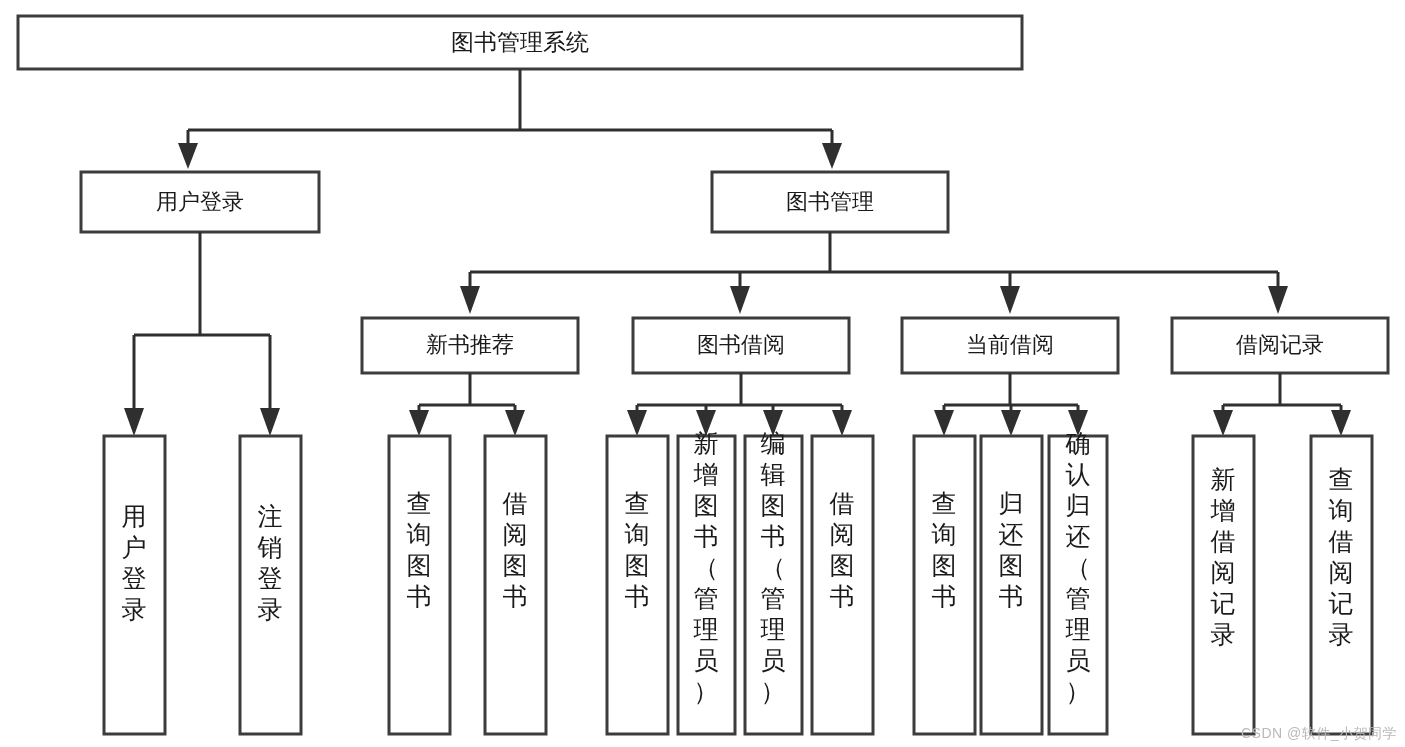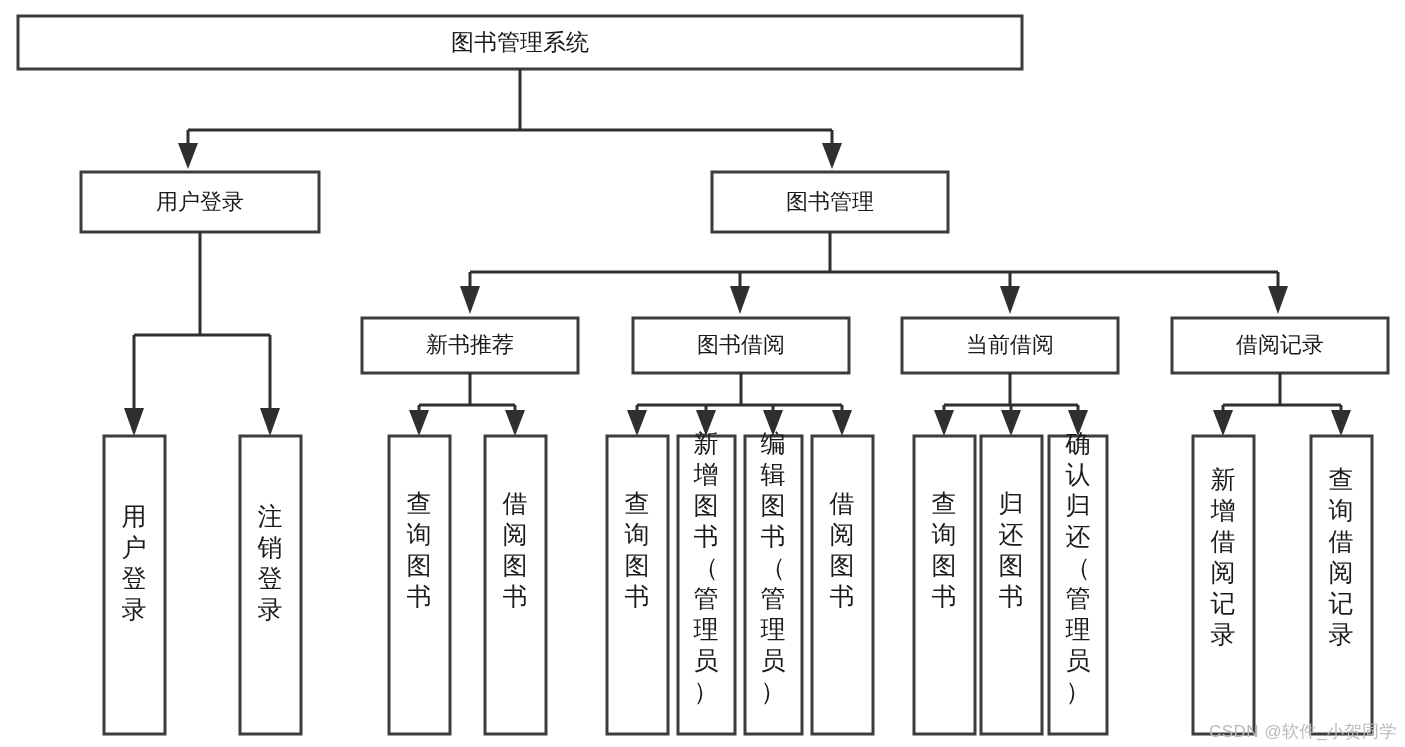--- a/index.html
+++ b/index.html
@@ -24,21 +24,21 @@
     font-size:23px;fill:#1a1a1a;text-anchor:middle;
     dominant-baseline:middle;
   }
   .lbl-v{
     font-family:"Liberation Sans","DejaVu Sans",sans-serif;
     font-size:25px;fill:#1a1a1a;text-anchor:middle;
   }
   .watermark{
     position:absolute;right:8px;bottom:4px;
     font-family:"Liberation Sans","DejaVu Sans",sans-serif;
-    font-size:17px;color:#b9b9b9;white-space:nowrap;
+    font-size:14px;color:#b9b9b9;white-space:nowrap;
     letter-spacing:0.5px;pointer-events:none;
   }
 </style>
 </head>
 <body>
 
 <svg id="diagram" viewBox="0 0 1405 747" xmlns="http://www.w3.org/2000/svg">
 
   <g>
     <rect class="node-box-top" x="18" y="16" width="1004" height="53"></rect>

